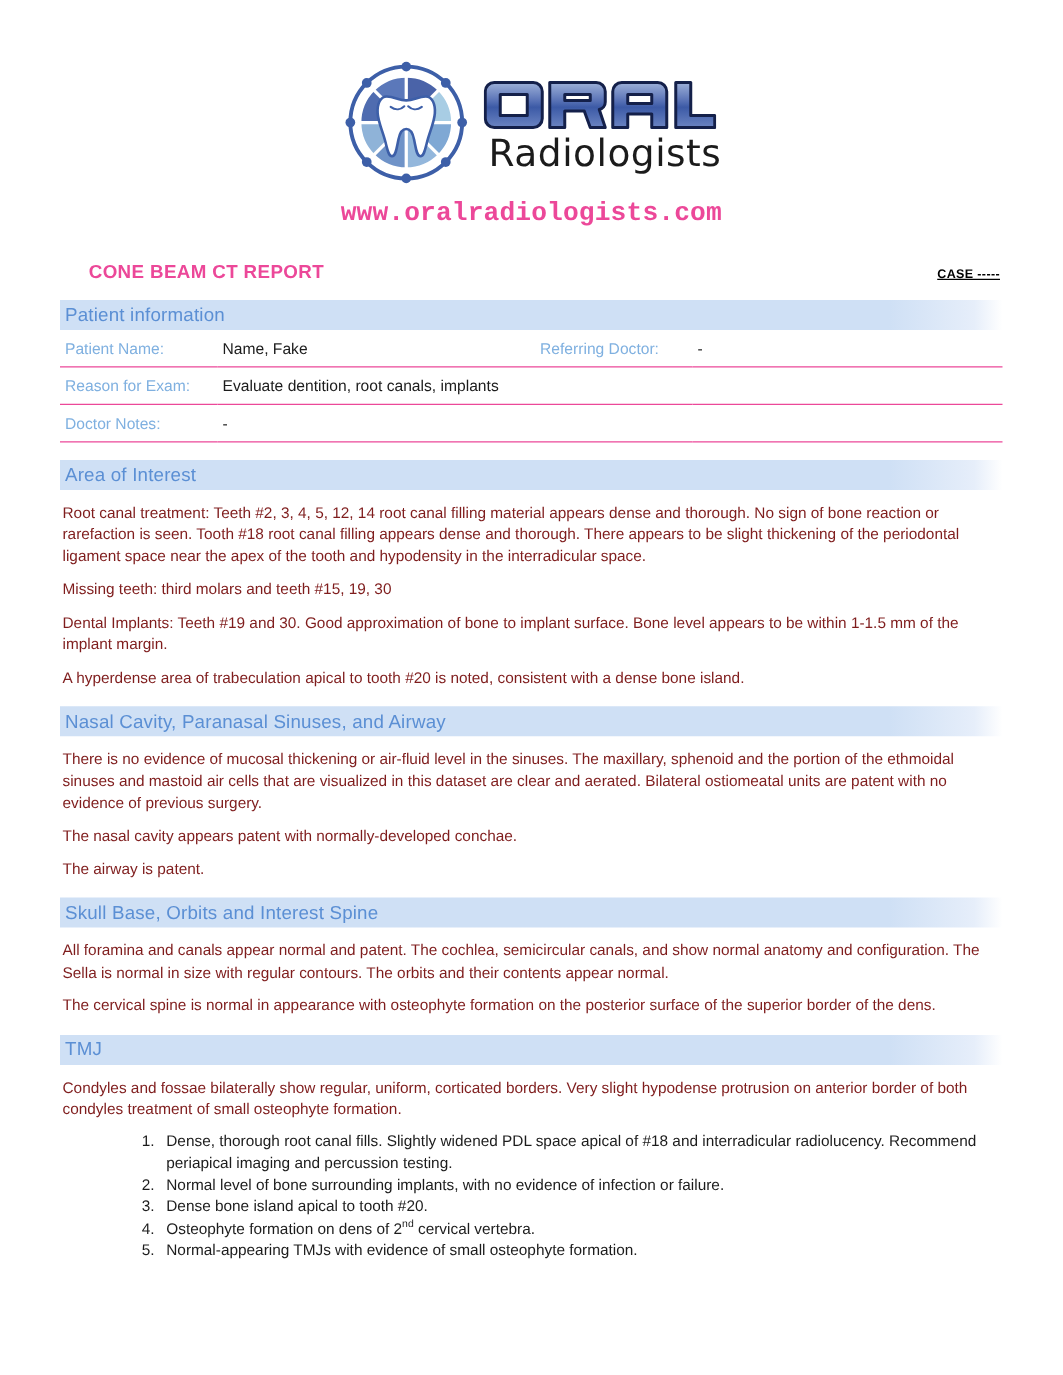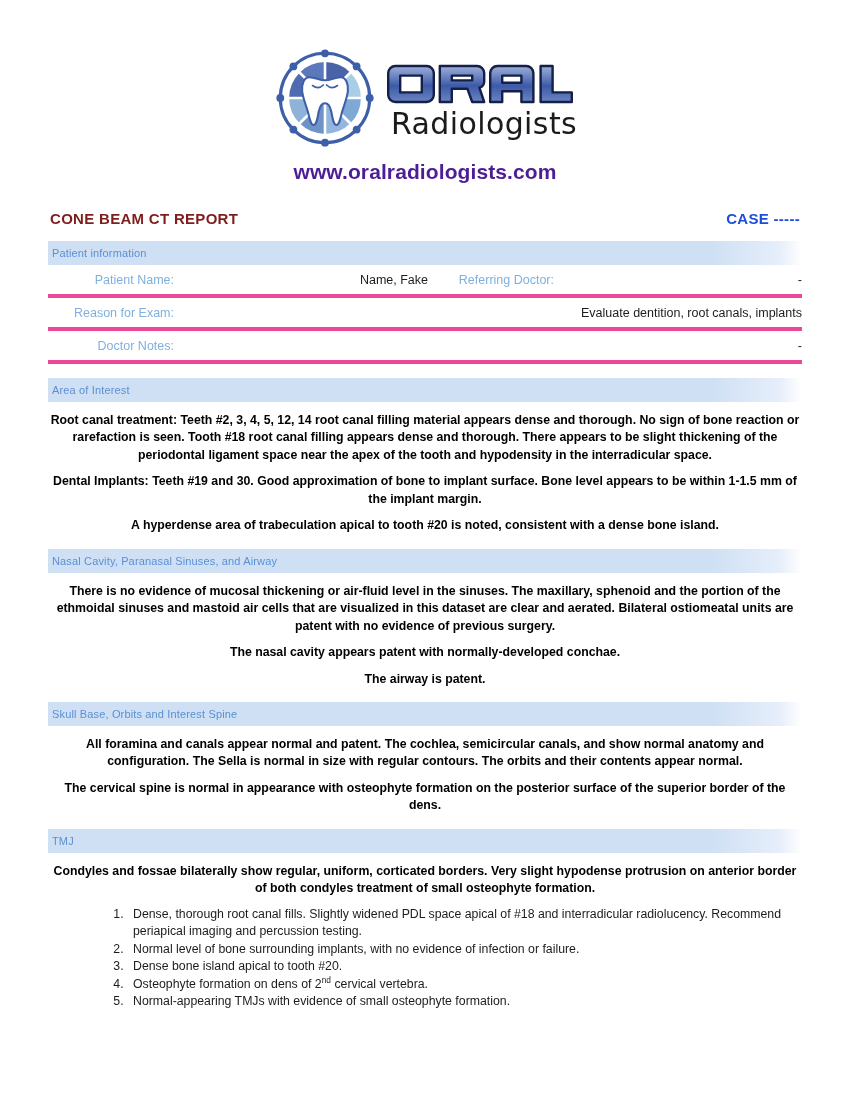--- a/index.html
+++ b/index.html
@@ -48,73 +48,75 @@
   .word-radiologists {
     font-family: "DejaVu Sans", sans-serif;
     font-size: 30px;
     font-weight: 400;
     letter-spacing: 0.4px;
     color: #1b1b1b;
     margin-top: 1px;
     margin-left: 4px;
   }
   .website {
-    font-family: Liberation Sans, sans-serif;
+    font-family: Liberation Mono, monospace;
     font-size: 21px;
     font-weight: 700;
-    color: #4c1d95;
+    color: #ec4899;
     letter-spacing: 0.1px;
     margin-top: 10px;
   }
 
   
   .title-row {
     display: flex;
     align-items: baseline;
     justify-content: space-between;
     margin-top: 26px;
     padding: 0 2px;
   }
   .report-title {
     font-size: 15px;
     font-weight: 700;
     letter-spacing: 0.3px;
-    color: #7f1d1d;
+    color: #ec4899;
+    margin-left: 21px;
   }
   .case-label {
-    font-size: 15px;
+    font-size: 10px;
     font-weight: 700;
     letter-spacing: 0.3px;
-    color: #1d4ed8;
+    color: #000000;
     white-space: pre;
+    text-decoration: underline;
   }
 
   
   .section-bar {
     margin-top: 14px;
     height: 24px;
     display: flex;
     align-items: center;
     padding-left: 4px;
     background: linear-gradient(to right, #cfe0f5 0%, #cfe0f5 88%, #e6eefa 97%, #ffffff 100%);
   }
   .section-bar-title {
-    font-size: 11px;
+    font-size: 15px;
     font-weight: 400;
     color: #5b8fd4;
     letter-spacing: 0.15px;
   }
 
   
   .info-table {
     width: 100%;
     border-collapse: collapse;
     margin-top: 0;
   }
-  .info-table tr { border-bottom: 4px solid #ec4899; text-align: right; }
+  .info-table tr { border-bottom: 1px solid #ec4899; }
   .info-table td {
     padding: 8px 0 7px 4px;
     font-size: 12.5px;
     vertical-align: top;
   }
   .lbl {
     color: #7fb0e0;
     font-size: 12.5px;
     white-space: nowrap;
   }
@@ -123,24 +125,23 @@
     font-size: 12.5px;
   }
   .col-lbl-1 { width: 122px; }
   .col-val-1 { width: 250px; }
   .col-lbl-2 { width: 122px; }
 
   
   .para {
     font-size: 12.3px;
     line-height: 1.42;
-    color: #000000;
+    color: #7f1d1d;
     margin: 9px 2px 0 2px;
-    text-align: center;
-    font-weight: bold;
+    text-align: left;
   }
   .para.first { margin-top: 10px; }
 
   
   ol.impressions {
     margin: 8px 0 0 0;
     padding-left: 54px;
     font-size: 12.3px;
     line-height: 1.42;
     color: #1c1c1c;
@@ -258,20 +259,21 @@
         <td class="lbl">Doctor Notes:</td>
         <td class="val" colspan="3">-</td>
       </tr>
     </tbody>
   </table>
 
   <div class="section-bar">
     <span class="section-bar-title">Area of Interest</span>
   </div>
   <p class="para first">Root canal treatment: Teeth #2, 3, 4, 5, 12, 14 root canal filling material appears dense and thorough. No sign of bone reaction or rarefaction is seen. Tooth #18 root canal filling appears dense and thorough. There appears to be slight thickening of the periodontal ligament space near the apex of the tooth and hypodensity in the interradicular space.</p>
+  <p class="para">Missing teeth: third molars and teeth #15, 19, 30</p>
   <p class="para">Dental Implants: Teeth #19 and 30. Good approximation of bone to implant surface. Bone level appears to be within 1-1.5 mm of the implant margin.</p>
   <p class="para">A hyperdense area of trabeculation apical to tooth #20 is noted, consistent with a dense bone island.</p>
 
   <div class="section-bar">
     <span class="section-bar-title">Nasal Cavity, Paranasal Sinuses, and Airway</span>
   </div>
   <p class="para first">There is no evidence of mucosal thickening or air-fluid level in the sinuses. The maxillary, sphenoid and the portion of the ethmoidal sinuses and mastoid air cells that are visualized in this dataset are clear and aerated. Bilateral ostiomeatal units are patent with no evidence of previous surgery.</p>
   <p class="para">The nasal cavity appears patent with normally-developed conchae.</p>
   <p class="para">The airway is patent.</p>
 

